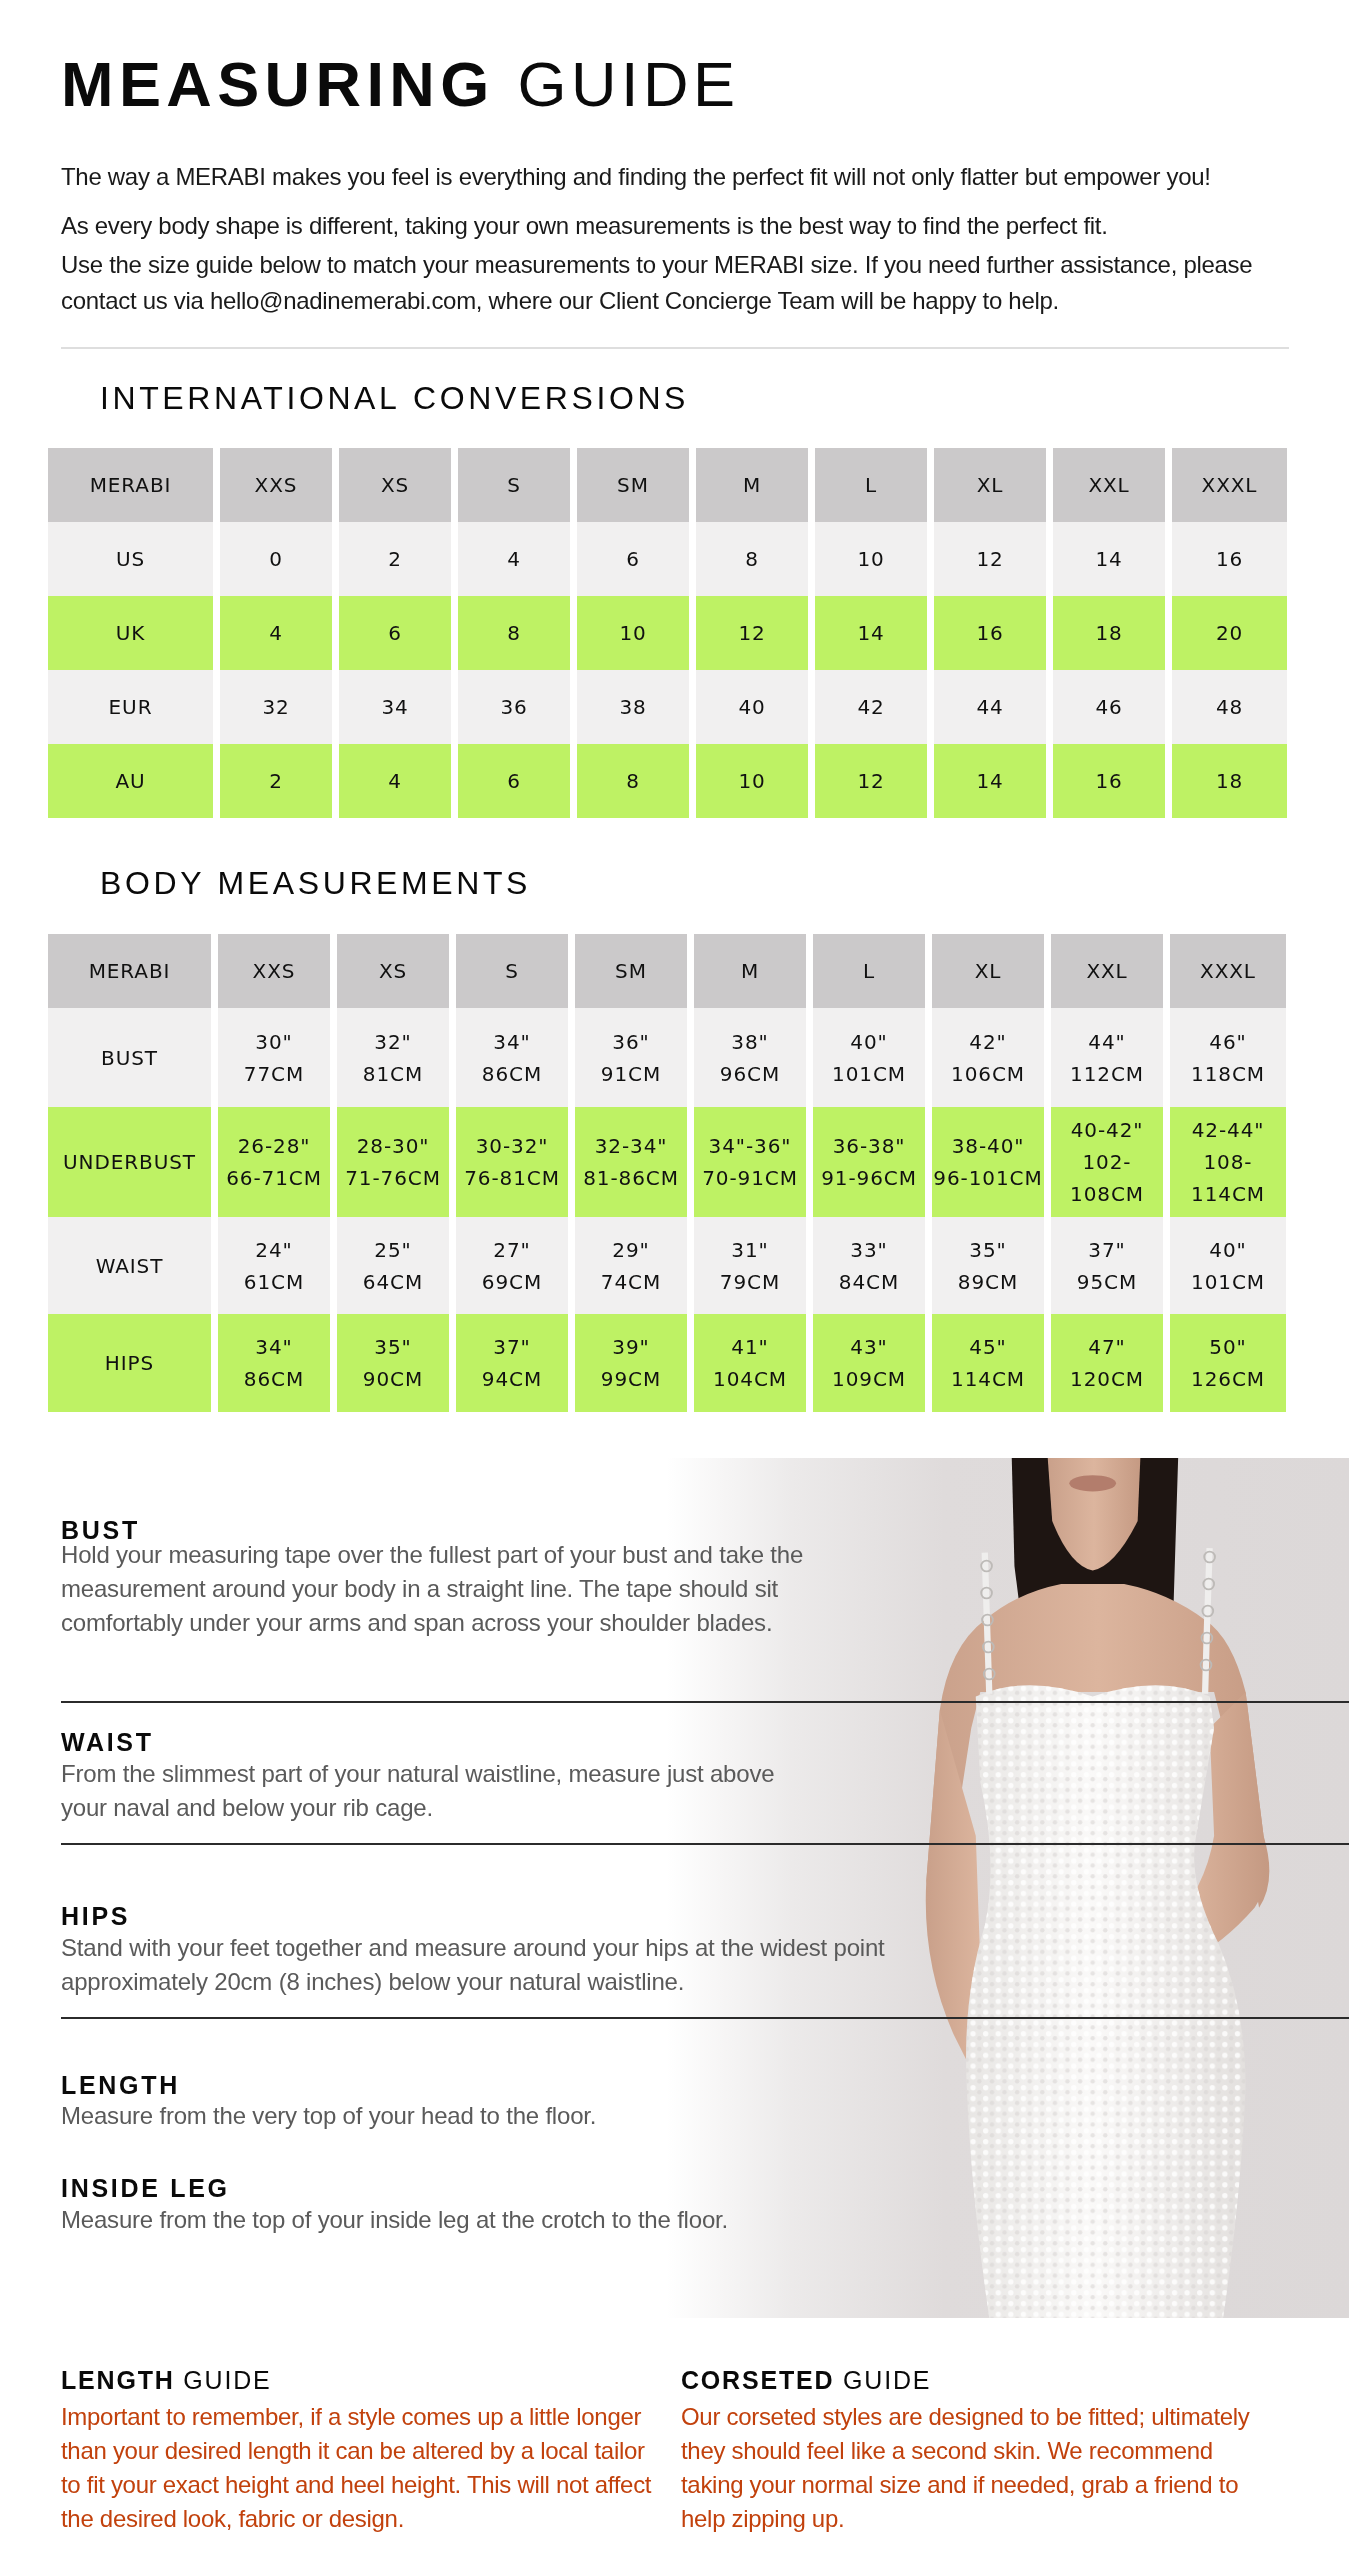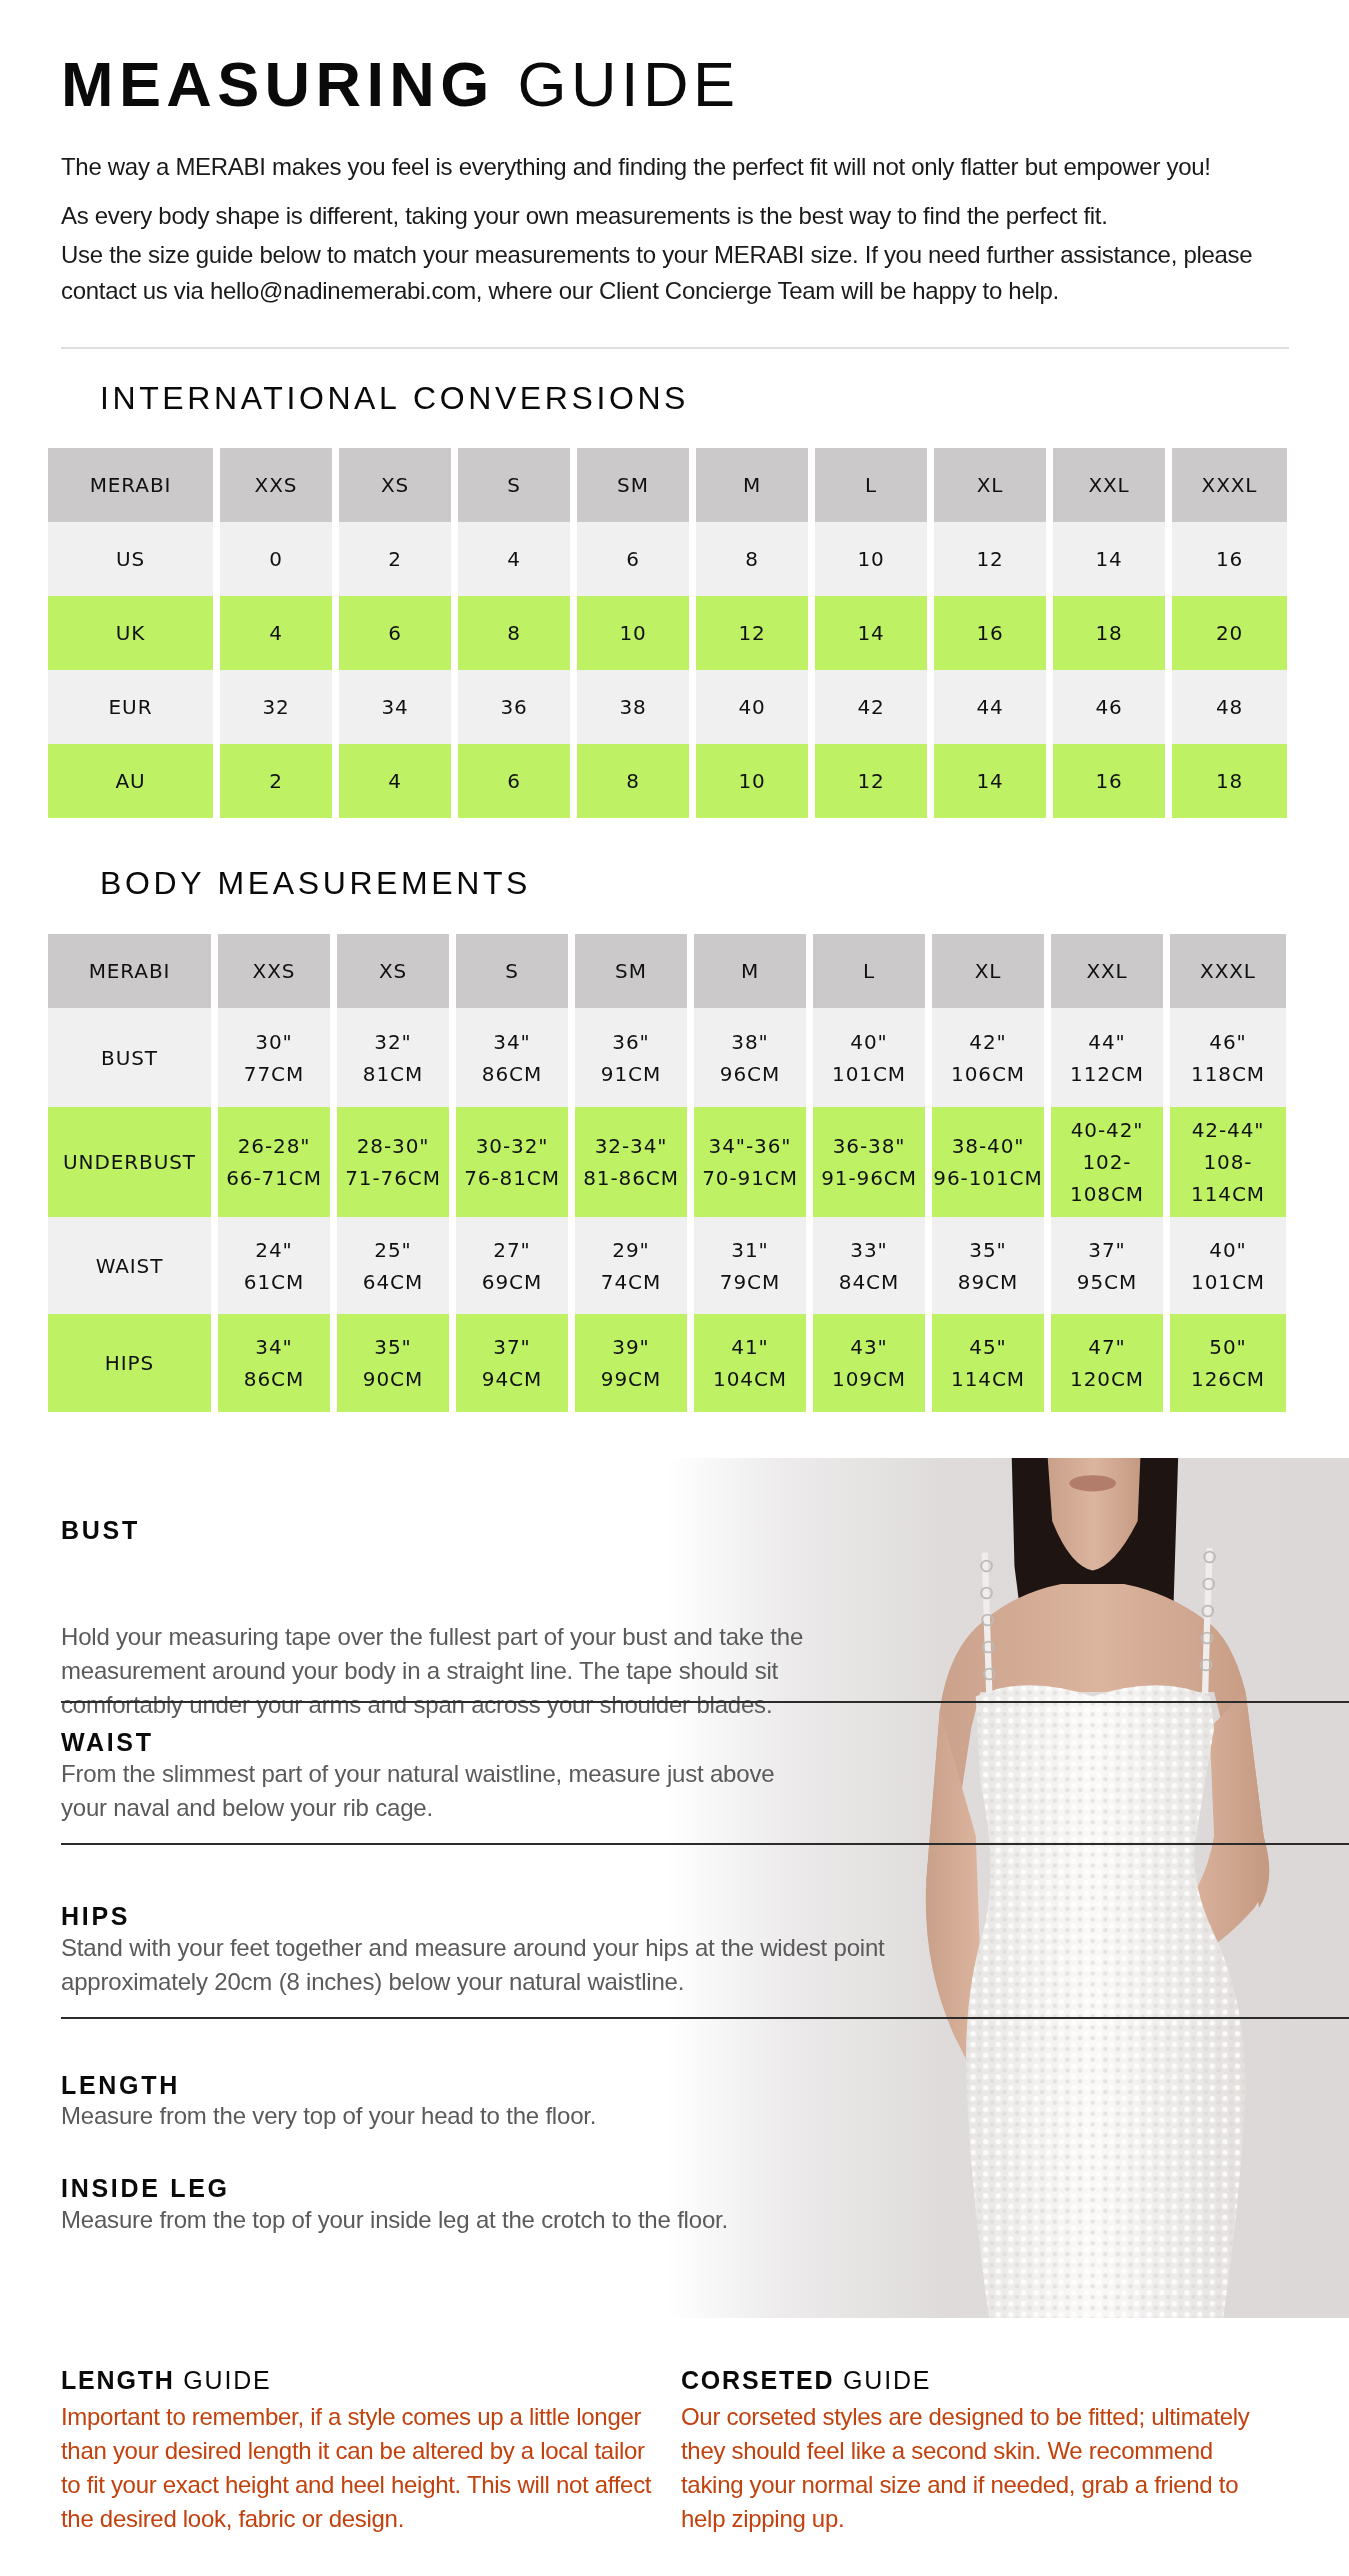--- a/index.html
+++ b/index.html
@@ -6,21 +6,21 @@
   html, body { width: 1349px; height: 2576px; background: #ffffff; overflow: hidden; }
   body { position: relative; font-family: "Liberation Sans", "DejaVu Sans", sans-serif; color: #111; }
 
   .page-title {
     position: absolute; left: 61px; top: 50px;
     font-size: 63px; line-height: 68px; letter-spacing: 5.4px; color: #0a0a0a; white-space: nowrap;
   }
   .page-title .b { font-weight: 700; }
   .page-title .l { font-weight: 400; letter-spacing: 4.5px; }
 
-  .intro { position: absolute; left: 61px; top: 149px; width: 1241px; font-size: 24px; color: #1a1a1a; letter-spacing: -0.3px; }
+  .intro { position: absolute; left: 61px; top: 159px; width: 1241px; font-size: 24px; color: #1a1a1a; letter-spacing: -0.3px; }
   .intro p { line-height: 36px; margin-bottom: 12.6px; }
   .intro p.tight { margin-bottom: 0; }
 
   .top-rule { position: absolute; left: 61px; top: 347px; width: 1228px; height: 1.8px; background: #dedede; }
 
   .section-title {
     position: absolute; left: 52px; font-size: 32px; letter-spacing: 3.6px; color: #0a0a0a; white-space: nowrap;
   }
   .section-title .b { font-weight: 400; margin-left: 48px; }
   .section-title .l { font-weight: 400; }
@@ -403,21 +403,21 @@
       <circle cx="1345" cy="110" r="6"></circle>
         <circle cx="1344" cy="140" r="6"></circle>
         <circle cx="1343" cy="170" r="6"></circle>
         <circle cx="1342" cy="200" r="6"></circle>
         <circle cx="1341" cy="230" r="6"></circle>
     </g>
   </svg>
 </div>
 
 <div class="m-heading" style="top:1516px">BUST</div>
-<div class="m-text" style="top:1620px; width:747px">Hold your measuring tape over the fullest part of your bust and take the measurement around your body in a straight line. The tape should sit comfortably under your arms and span across your shoulder blades.</div>
+<div class="m-text" style="top:1538px; width:747px">Hold your measuring tape over the fullest part of your bust and take the measurement around your body in a straight line. The tape should sit comfortably under your arms and span across your shoulder blades.</div>
 <div class="m-rule" style="top:1701px"></div>
 
 <div class="m-heading" style="top:1728px">WAIST</div>
 <div class="m-text" style="top:1757px; width:747px">From the slimmest part of your natural waistline, measure just above your naval and below your rib cage.</div>
 <div class="m-rule" style="top:1843px"></div>
 
 <div class="m-heading" style="top:1902px">HIPS</div>
 <div class="m-text" style="top:1931px; width:827px">Stand with your feet together and measure around your hips at the widest point approximately 20cm (8 inches) below your natural waistline.</div>
 <div class="m-rule" style="top:2017px"></div>
 

